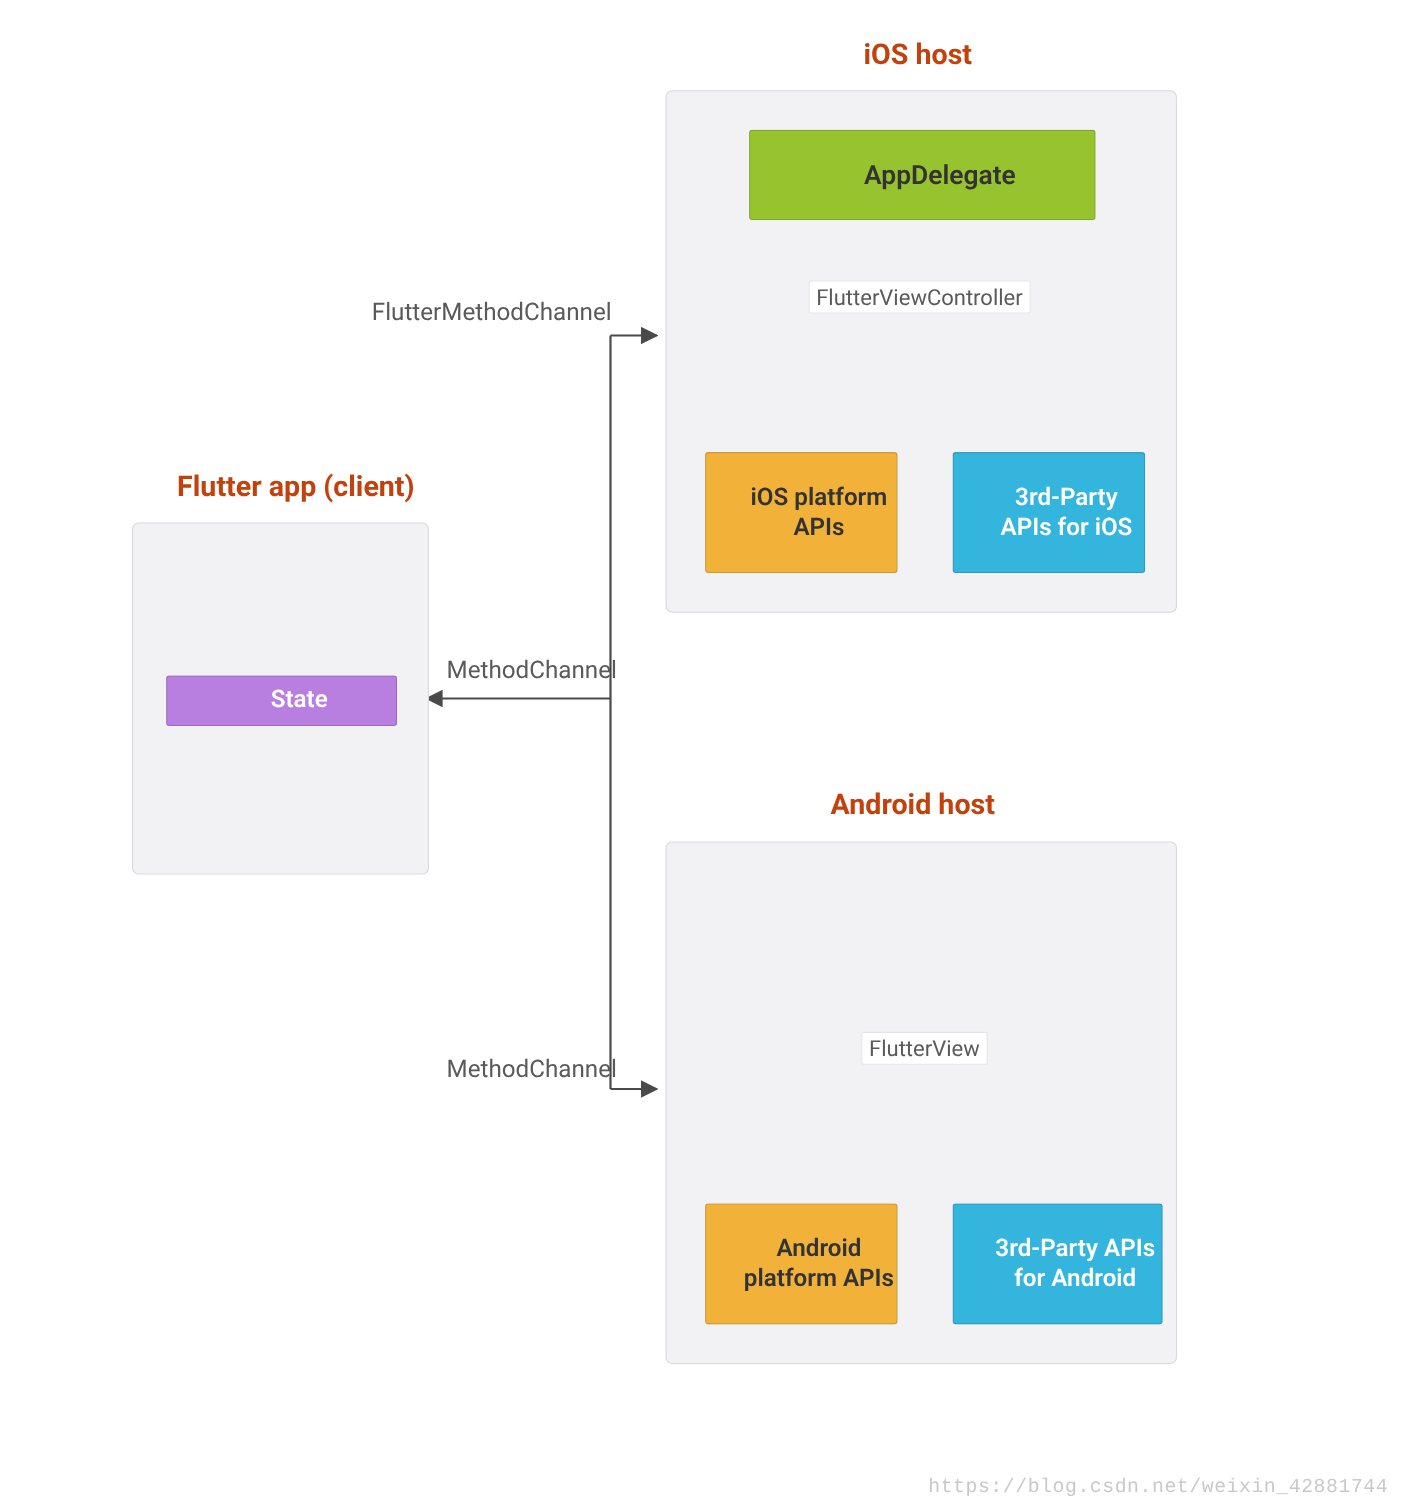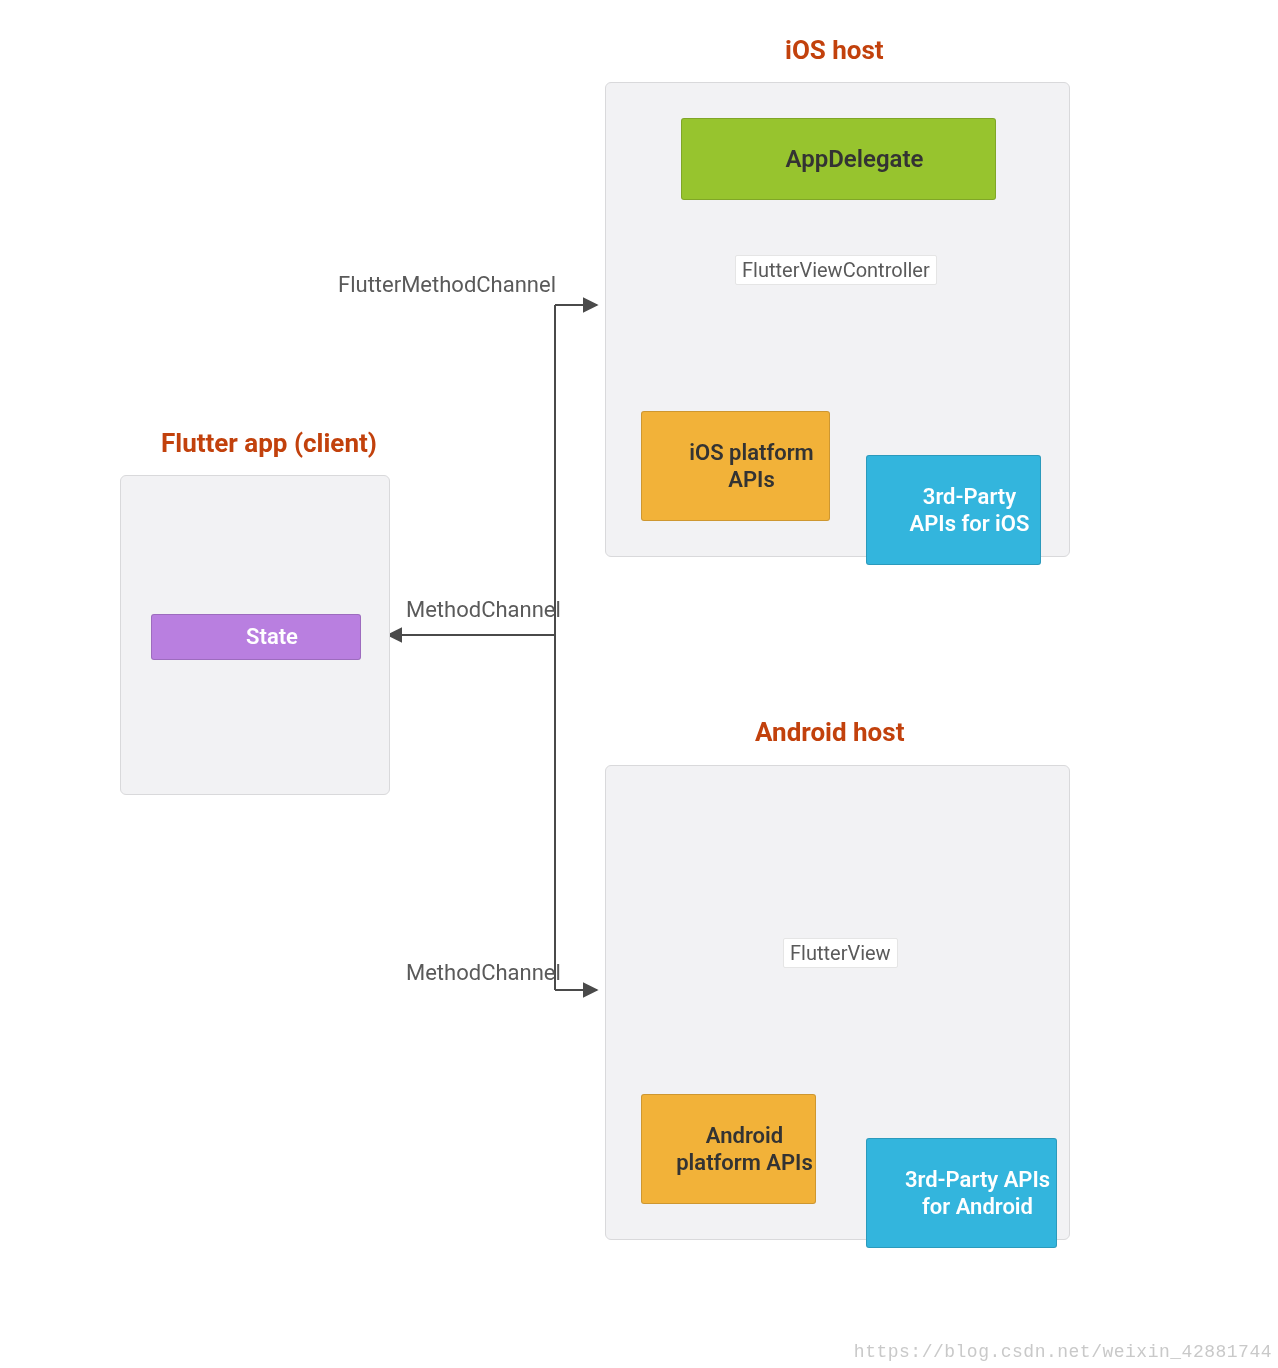--- a/index.html
+++ b/index.html
@@ -63,37 +63,36 @@
   }
   .box.orange {
     background: #f2b239;
     color: #333333;
     font-size: 22px;
   }
   .box.blue {
     background: #33b5dd;
     color: #ffffff;
     font-size: 22px;
-    margin-top: 44px;
   }
   .edge-label {
     position: absolute;
     font-size: 22px;
     color: #5a5a5a;
     padding: 2px 6px;
   }
   .edge-label.onbox {
     background: #ffffff;
     border: 1px solid #e5e5e5;
     border-radius: 2px;
     font-size: 20px;
   }
   .watermark {
     position: absolute;
-    right: 6px;
+    right: 16px;
     bottom: 6px;
     color: #c9c9c9;
     font-family: Consolas, "Courier New", monospace;
     font-size: 18px;
     letter-spacing: 0.5px;
   }
 </style>
 </head>
 <body>
 
@@ -129,21 +128,21 @@
   </svg>
 
   <div class="panel-title" style="left:128px; top:428px;margin-left:33px;">Flutter app (client)</div>
   <div class="panel" style="left:120px; top:475px; width:270px; height:320px;">
     <div class="box purple" style="left:30px; top:138px; width:210px; height:46px;">State</div>
   </div>
 
   <div class="panel-title" style="left:785px; top:35px;">iOS host</div>
   <div class="panel" style="left:605px; top:82px; width:465px; height:475px;">
     <div class="box green" style="left:75px; top:35px; width:315px; height:82px;">AppDelegate</div>
-    <div class="box orange" style="left:35px; top:328px; width:189px; height:110px;">iOS platform APIs</div>
+    <div class="box orange" style="left:35px; top:328px; width:175px; height:110px;">iOS platform APIs</div>
     <div class="box blue" style="left:260px; top:328px; width:175px; height:110px;">3rd-Party APIs for iOS</div>
   </div>
 
   <div class="edge-label onbox" style="left:735px; top:255px;">FlutterViewController</div>
 
   <div class="panel-title" style="left:755px; top:717px;">Android host</div>
   <div class="panel" style="left:605px; top:765px; width:465px; height:475px;">
     <div class="box orange" style="left:35px; top:328px; width:175px; height:110px;">Android platform APIs</div>
     <div class="box blue" style="left:260px; top:328px; width:191px; height:110px;">3rd-Party APIs for Android</div>
   </div>

